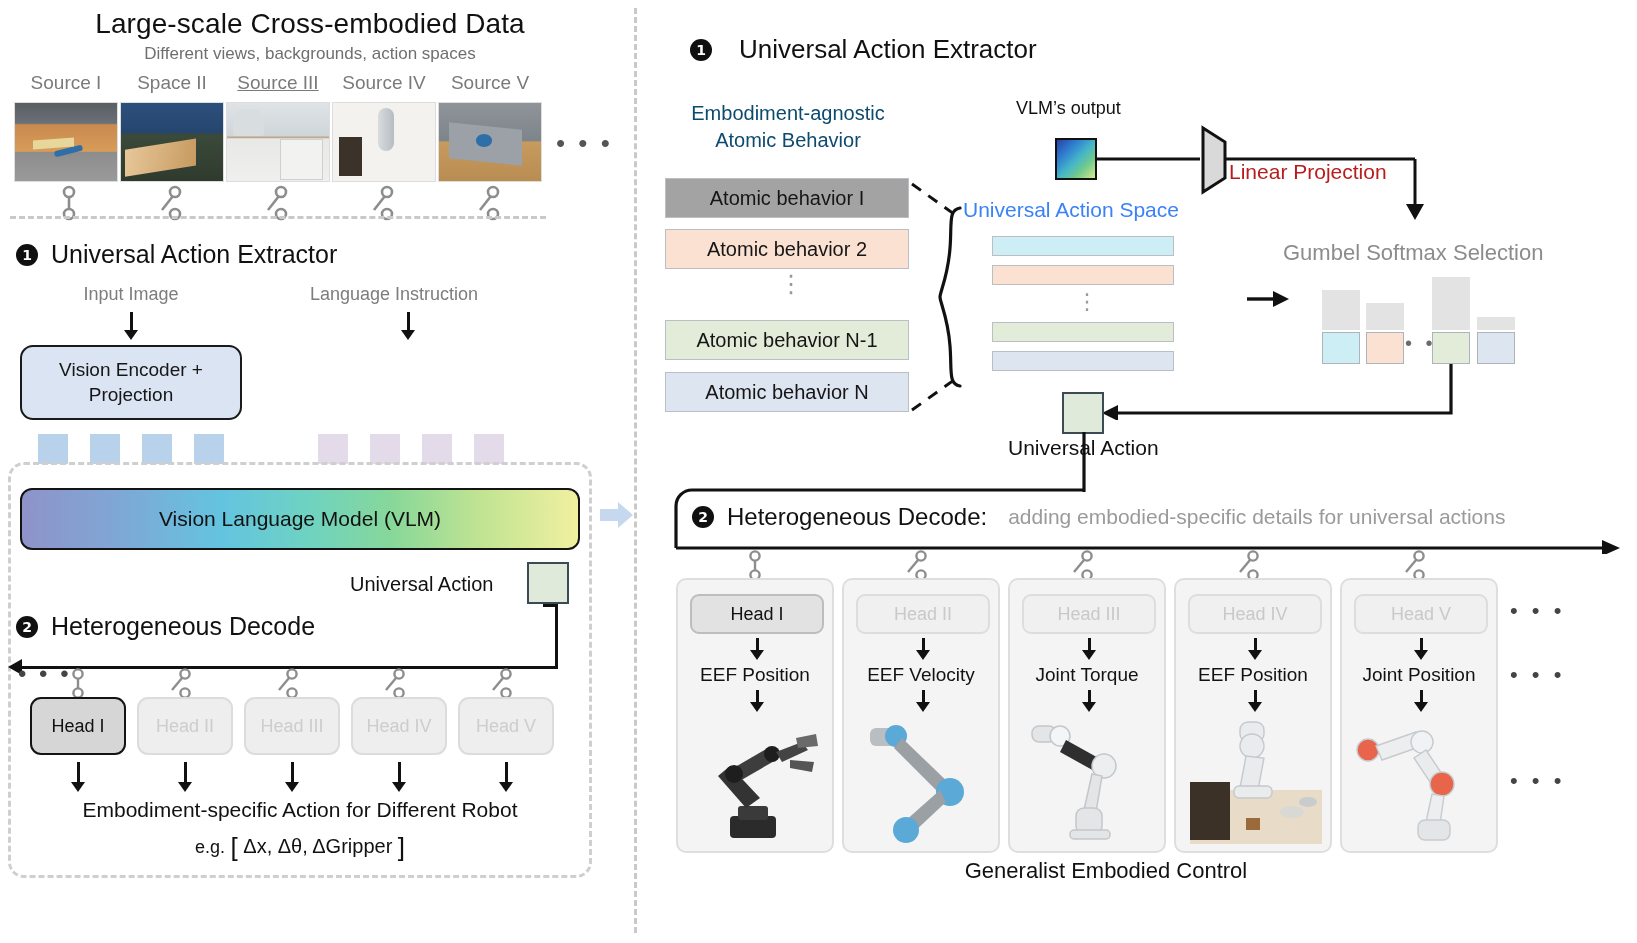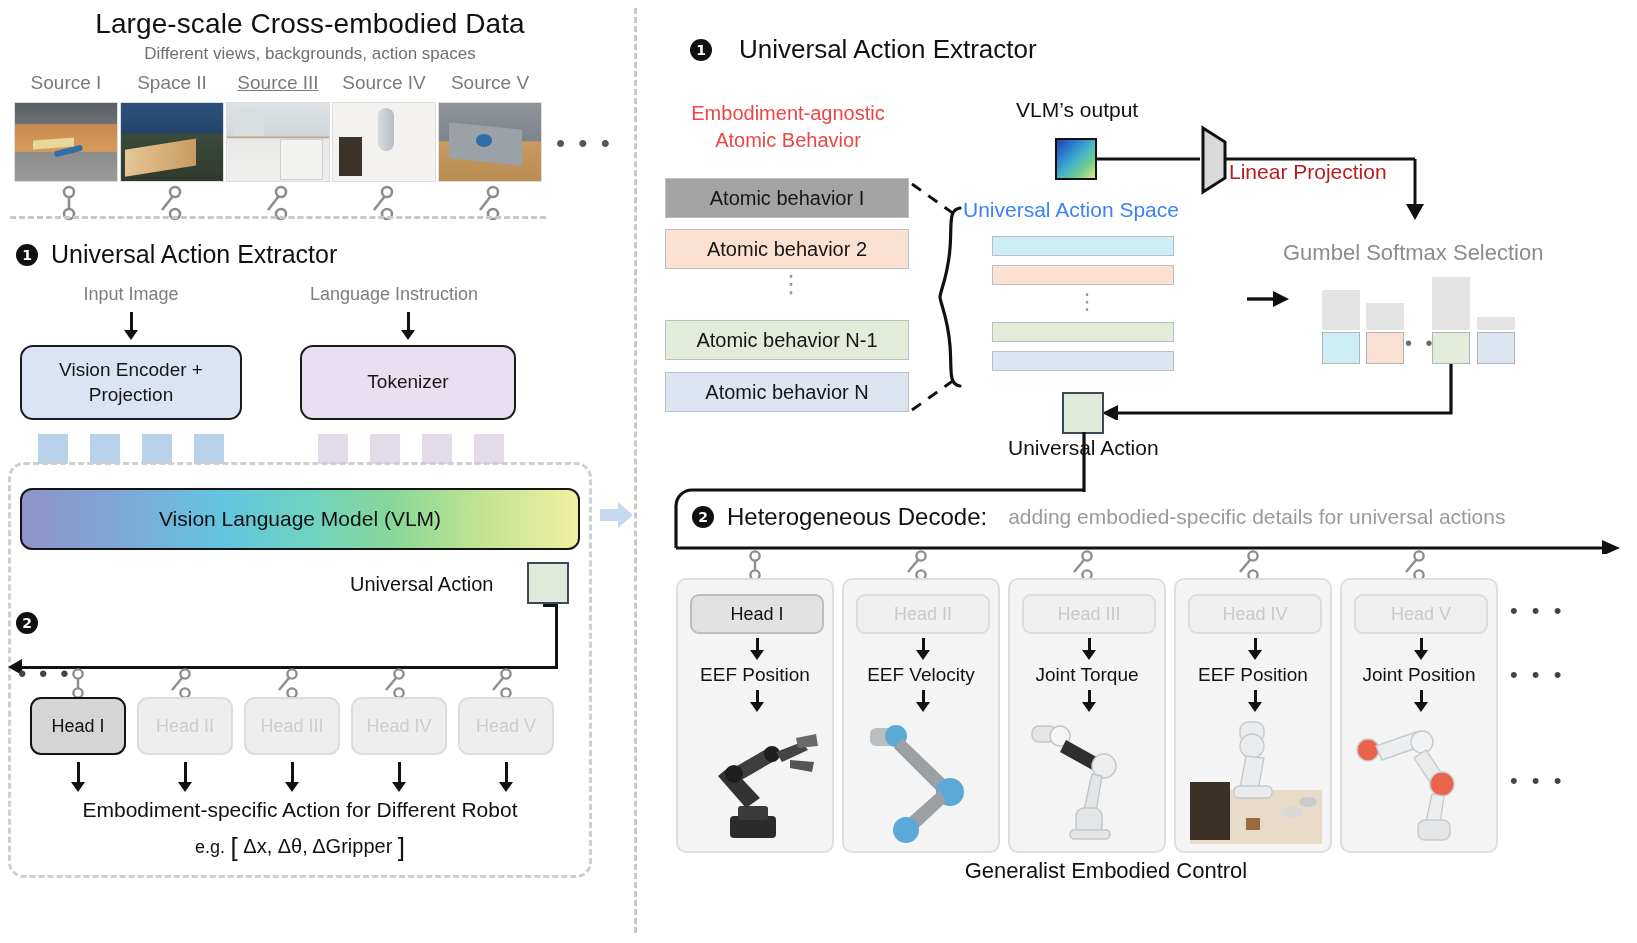--- a/index.html
+++ b/index.html
@@ -136,38 +136,38 @@
 
   
   #mid-arrow { left:600px; top:500px; width:34px; height:30px; }
 
   
   #right-step1 { left:690px; top:34px; }
   #right-step1 .ttl { font-size:26px; }
 
   #emb-agnostic {
     left:668px; top:100px; width:240px; text-align:center;
-    font-size:20px; color:#ef4444; line-height:1.35;
+    font-size:20px; color:#0c4a6e; line-height:1.35;
   }
 
   .atomic {
     position:absolute; left:665px; width:244px; height:40px;
     display:flex; align-items:center; justify-content:center;
     font-size:20px; color:#161616; border:1.5px solid #b9bfc4;
   }
   #atomic-vdots { left:779px; top:276px; font-size:24px; color:#9a9a9a; line-height:.7; text-align:center; }
 
   #uas-label { left:963px; top:198px; font-size:21px; color:#3b82f6; }
   .uas-row { position:absolute; left:992px; width:182px; height:20px; border:1.5px solid #b9bfc4; }
   #uas-vdots { left:1076px; top:294px; font-size:22px; color:#9a9a9a; line-height:.75; text-align:center; }
 
   #ua-square-right { left:1062px; top:392px; width:42px; height:42px; background:#dfeadb; border:2px solid #3b4a55; }
   #ua-label-right { left:1008px; top:436px; font-size:21px; color:#111; }
 
-  #vlm-out-label { left:1016px; top:98px; font-size:21px; color:#111; }
+  #vlm-out-label { left:1016px; top:98px; font-size:18px; color:#111; }
   #vlm-out-square {
     left:1055px; top:138px; width:42px; height:42px; border:2px solid #111;
     background: linear-gradient(135deg,#2741a8 0%, #2f7fd0 28%, #46b6c8 52%, #6fc98e 72%, #dbe98a 100%);
   }
 
   #linproj-label { left:1229px; top:160px; font-size:21px; color:#b91c1c; }
   #gumbel-label { left:1283px; top:240px; font-size:22px; color:#8c8c8c; }
 
   .gbar { position:absolute; background:#e3e3e3; }
   .gcell { position:absolute; height:32px; border:1.5px solid #aeb5ba; }
@@ -252,23 +252,20 @@
   </div>
   <div class="down-arrow" style="left:401px;top:312px;height:28px;">
     <div class="da-line" style="height:18px;"></div>
       <div class="da-tip"></div>
   </div>
 
   <div class="box" id="vision-box">
     <span style="white-space:pre-line;">Vision Encoder +
 Projection</span>
   </div>
-  <div class="box" id="token-box">
-    <span>Tokenizer</span>
-  </div>
 
   <div class="tok blue abs" style="left:38px;top:434px;"></div>
   <div class="tok blue abs" style="left:90px;top:434px;"></div>
   <div class="tok blue abs" style="left:142px;top:434px;"></div>
   <div class="tok blue abs" style="left:194px;top:434px;"></div>
   <div class="tok pur abs" style="left:318px;top:434px;"></div>
   <div class="tok pur abs" style="left:370px;top:434px;"></div>
   <div class="tok pur abs" style="left:422px;top:434px;"></div>
   <div class="tok pur abs" style="left:474px;top:434px;"></div>
 
@@ -276,20 +273,21 @@
 
   <div class="abs" id="vlm-bar">
     <span>Vision Language Model (VLM)</span>
   </div>
 
   <div class="abs" id="ua-label-left">Universal Action</div>
   <div class="abs" id="ua-square-left"></div>
 
   <div class="abs step-head" id="left-step2">
     <span class="badge">2</span>
+    <span class="ttl">Heterogeneous Decode</span>
   </div>
 
   <div class="abs" id="left-bus"></div>
   <div class="abs" id="left-bus-arrow"></div>
   <div class="abs" id="left-bus-riser"></div>
   <div class="abs" id="left-bus-riser-cap"></div>
   <div class="abs" id="left-dots-bus">• • •</div>
 
   <svg class="abs" style="left:48px;top:668px;" width="500" height="32">
     <g stroke="#8d8d8d" stroke-width="2.4" fill="none">

